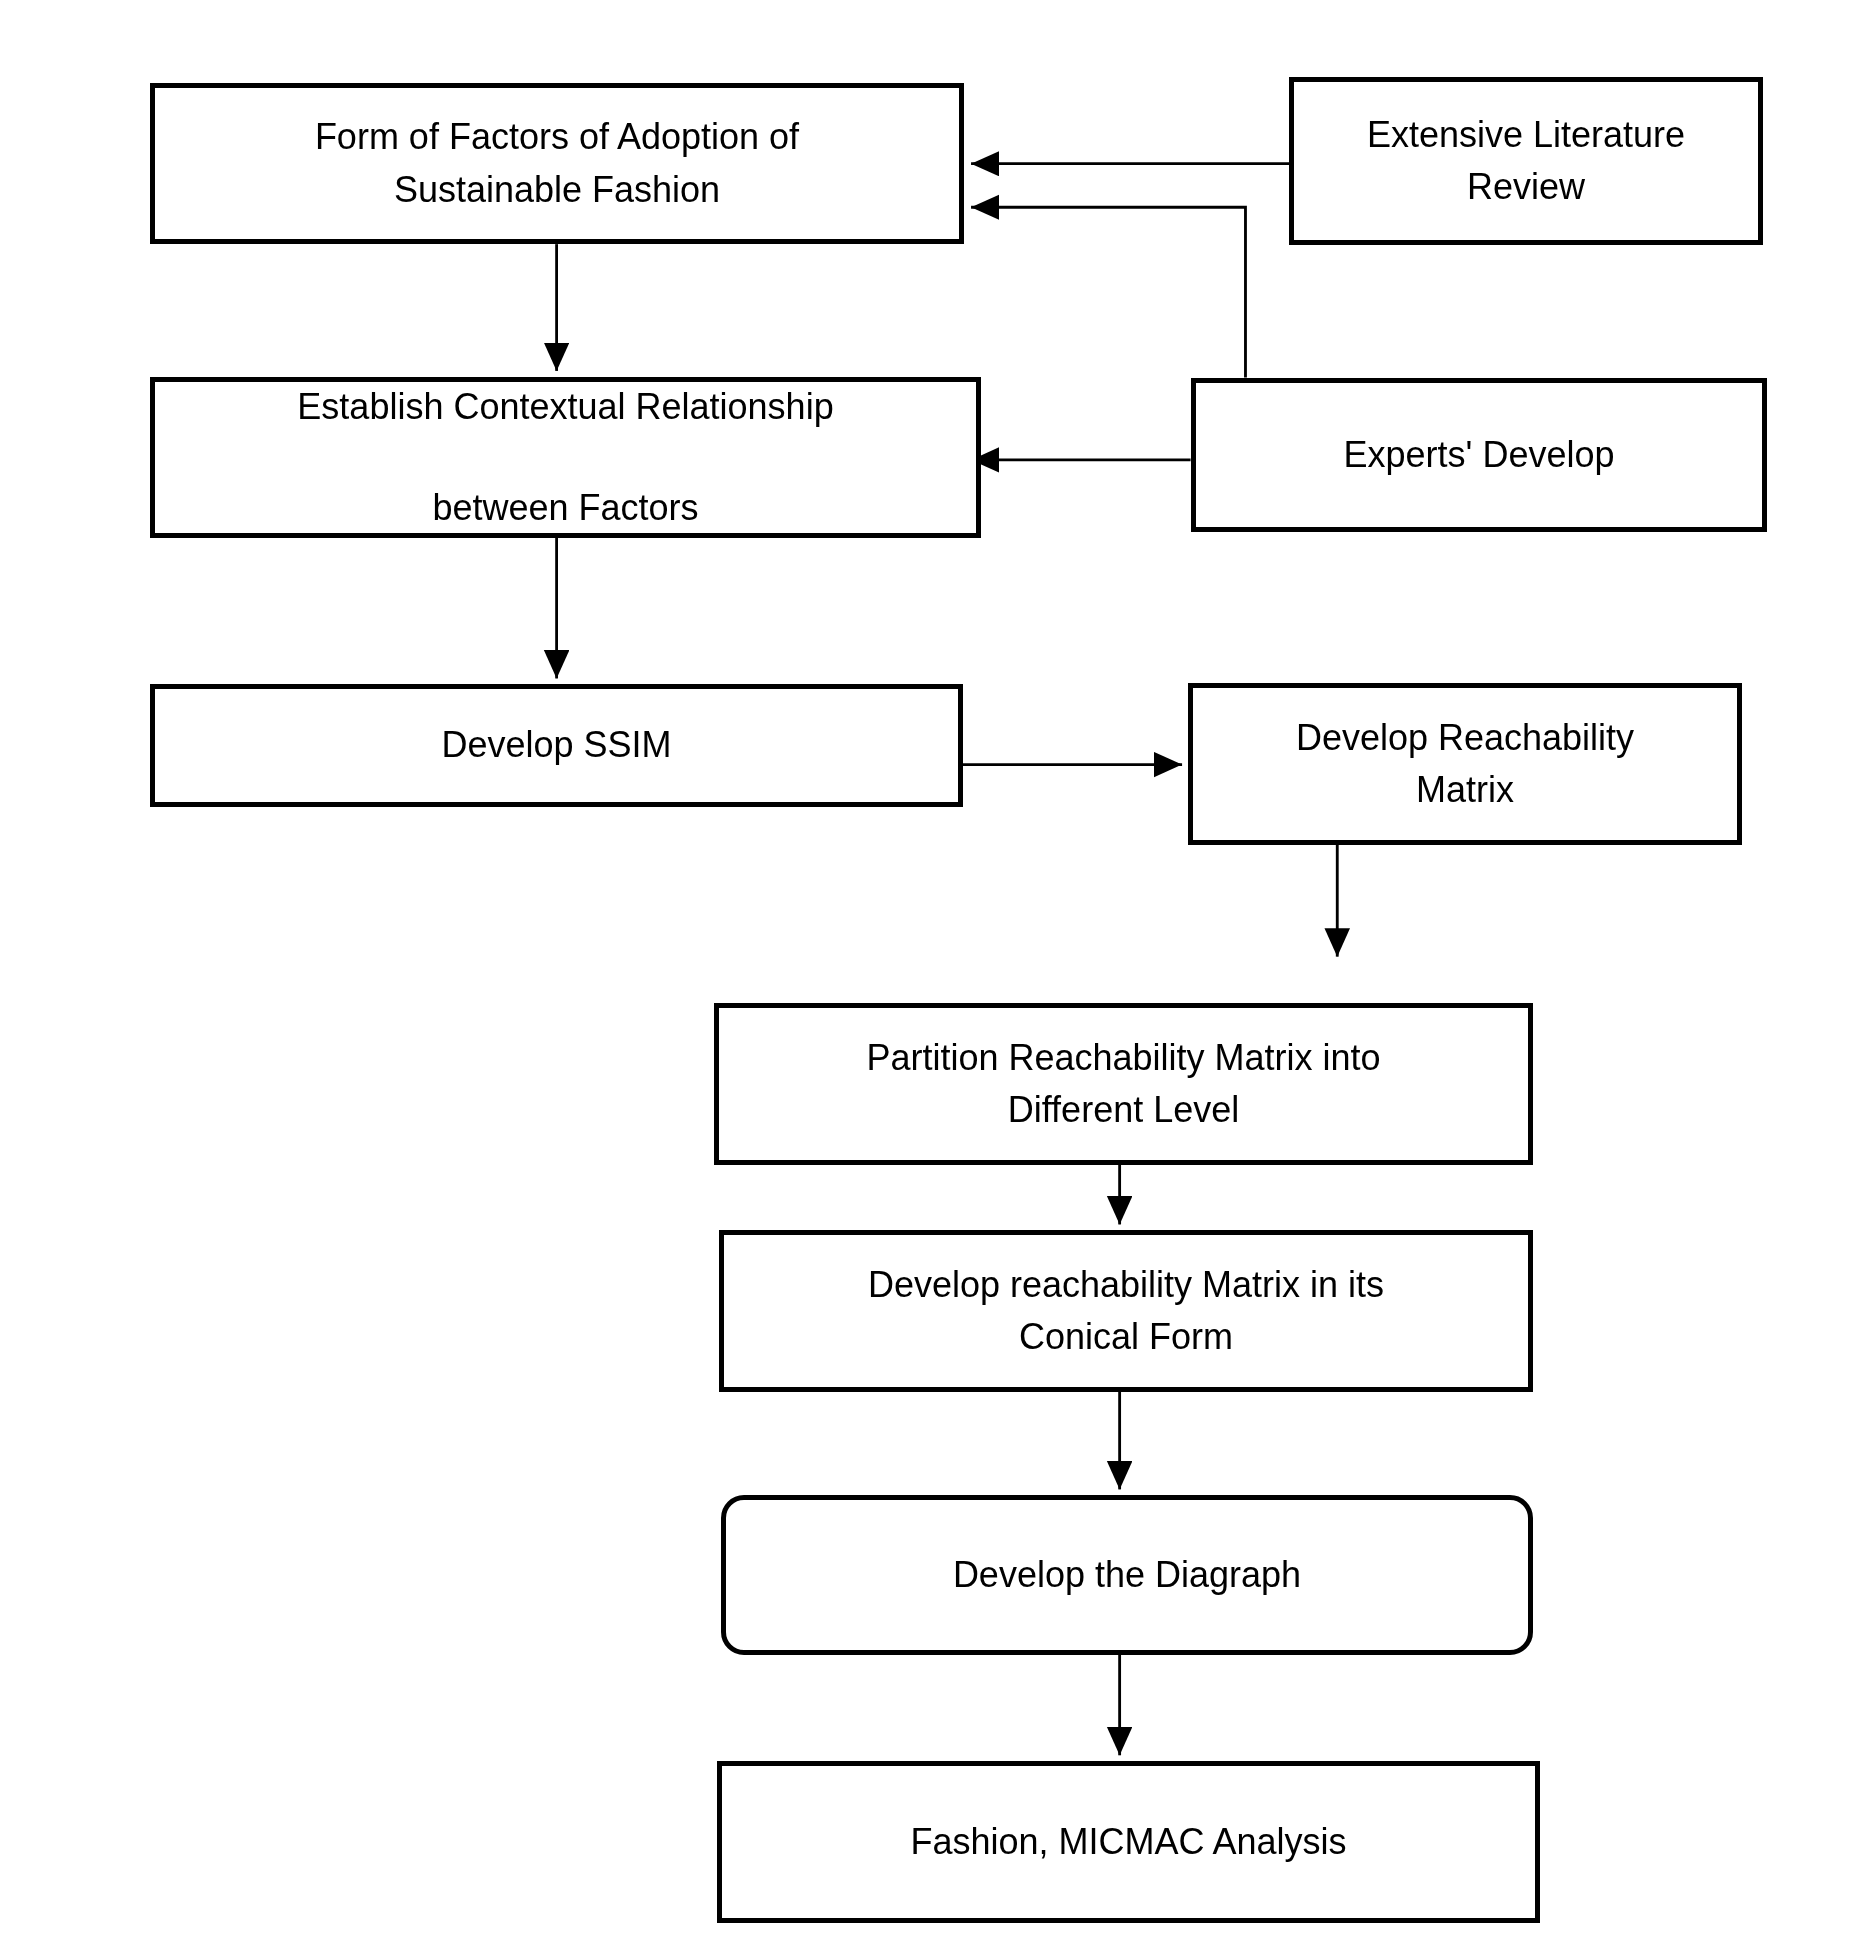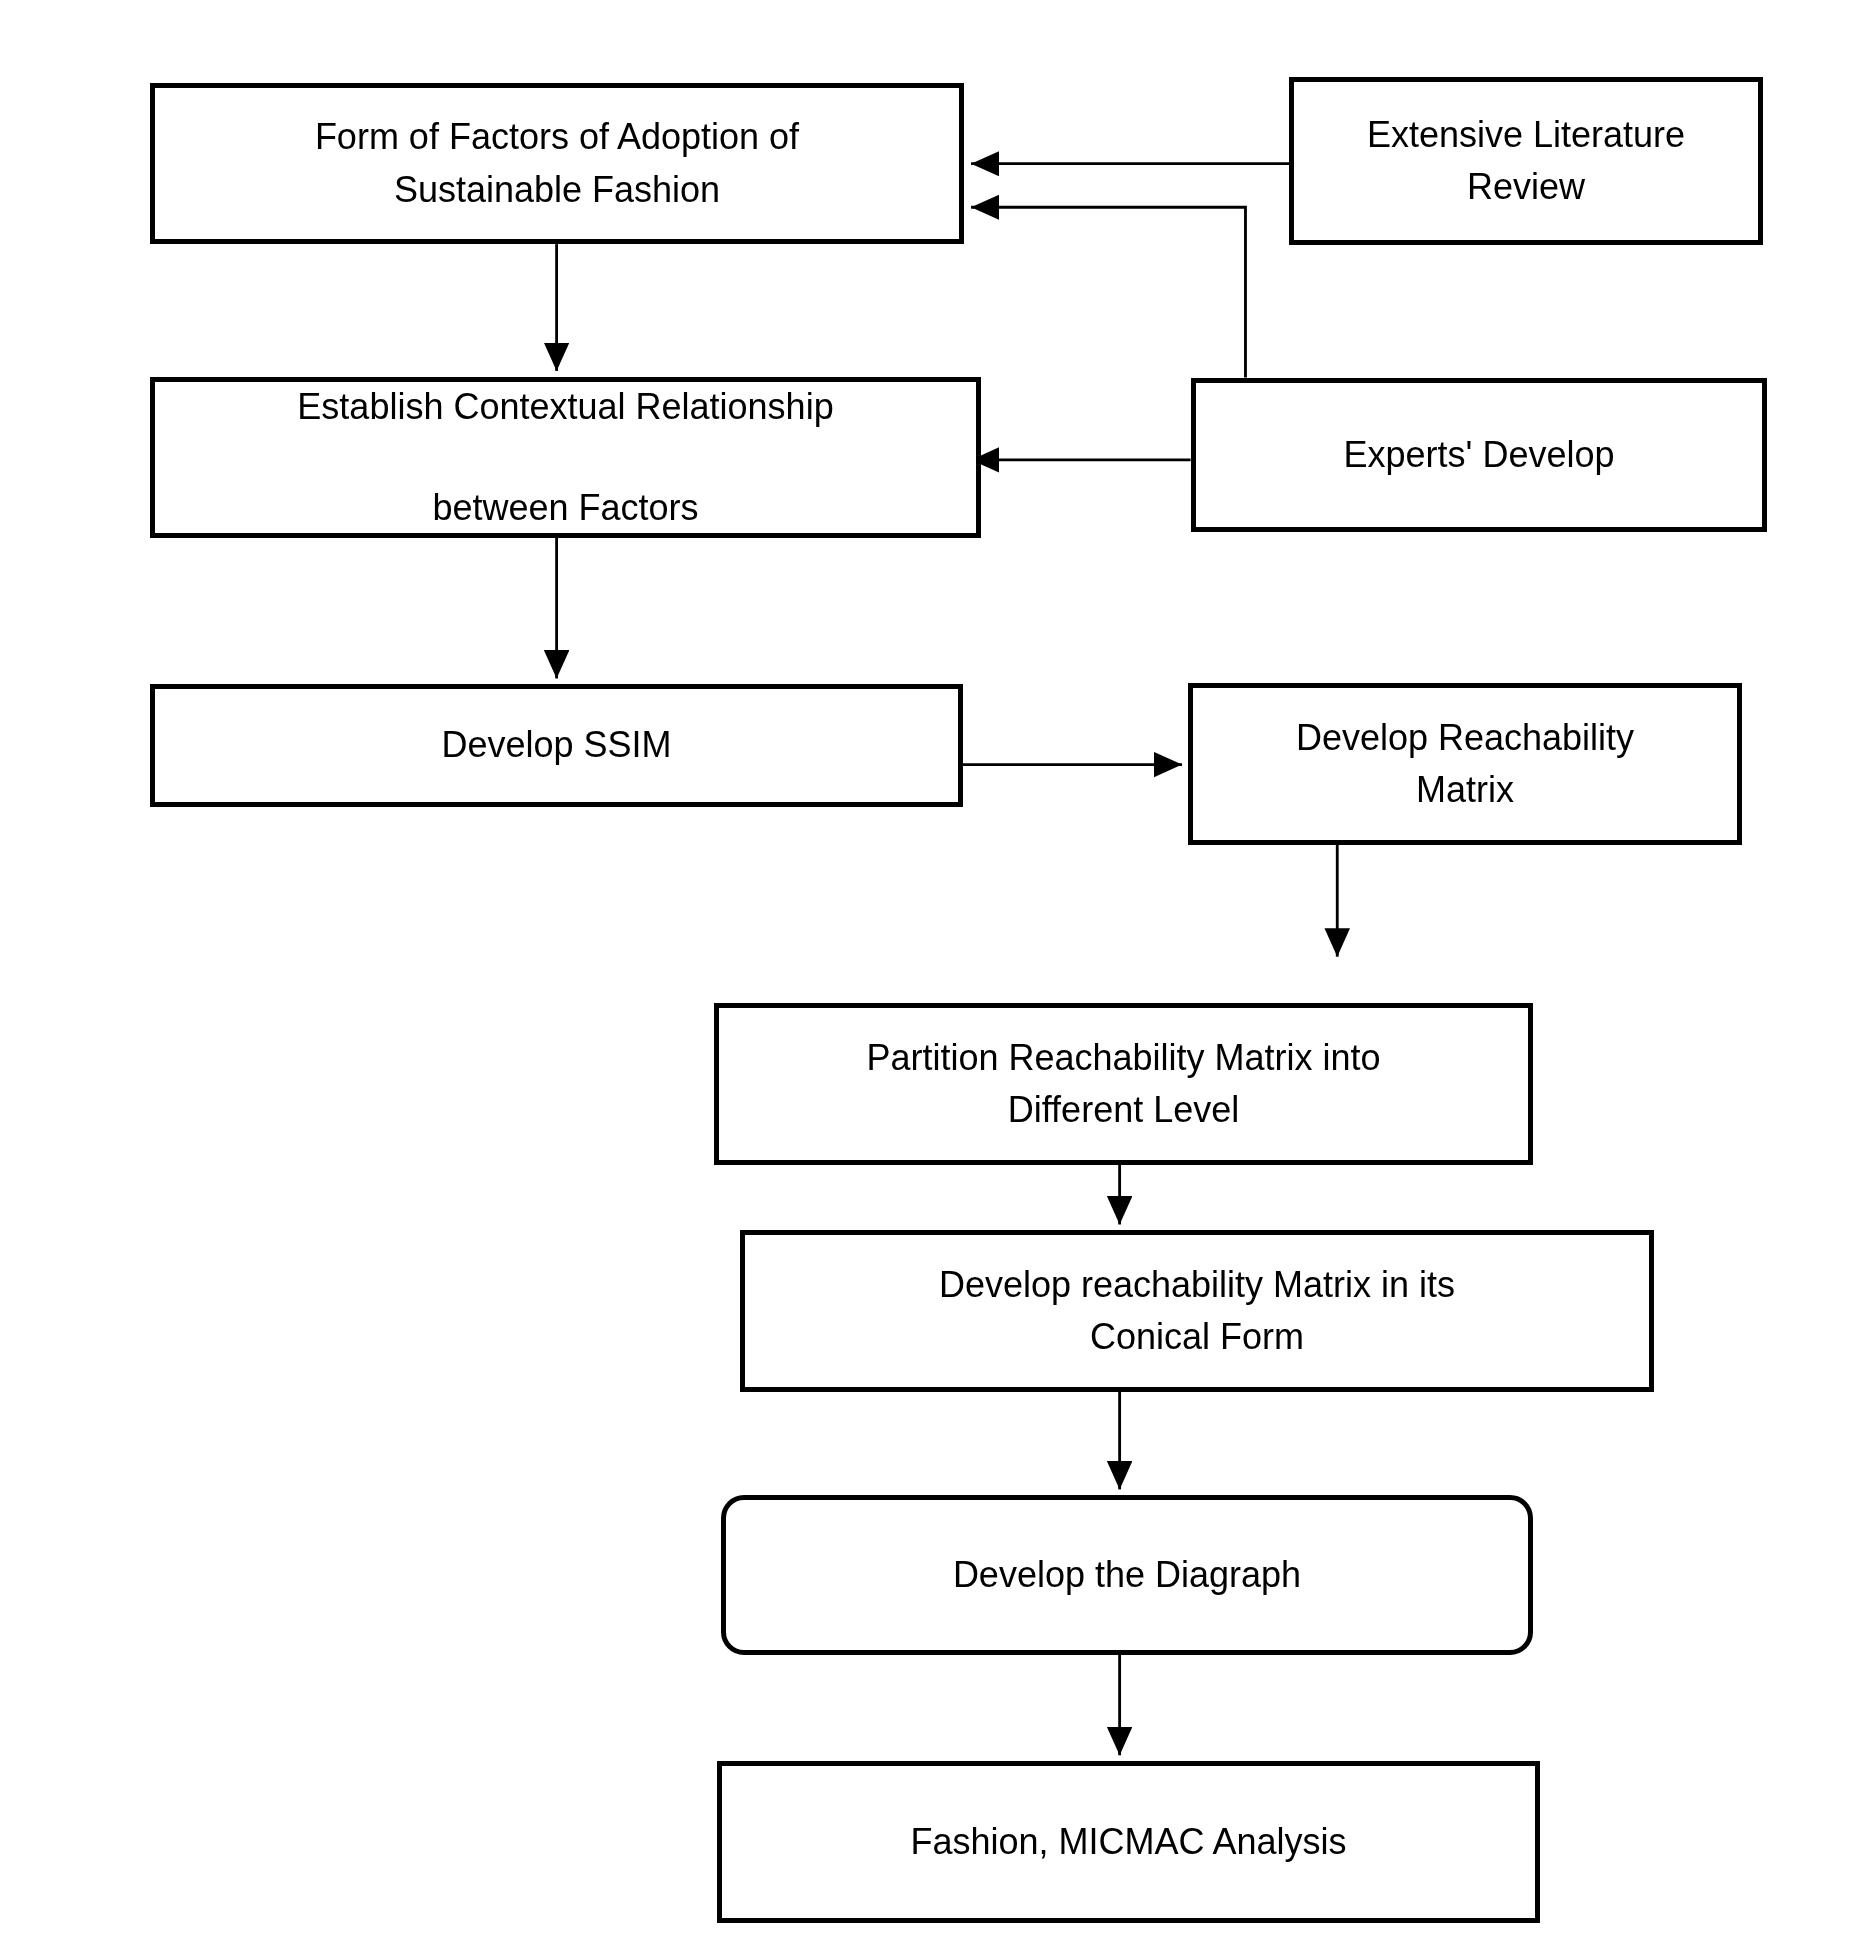--- a/index.html
+++ b/index.html
@@ -98,21 +98,21 @@
   <div class="node" style="left:1188px; top:683px; width:554px; height:162px;">
     <span class="line">Develop Reachability</span>
     <span class="line">Matrix</span>
   </div>
 
   <div class="node" style="left:714px; top:962px; width:819px; height:162px;margin-top:41px;">
     <span class="line">Partition Reachability Matrix into</span>
     <span class="line">Different Level</span>
   </div>
 
-  <div class="node" style="left:740px; top:1230px; width:914px; height:162px;">
+  <div class="node" style="left:719px; top:1230px; width:814px; height:162px;">
     <span class="line">Develop reachability Matrix in its</span>
     <span class="line">Conical Form</span>
   </div>
 
   <div class="node" style="left:721px; top:1495px; width:812px; height:160px;border-radius:23px;">
     <span class="line">Develop the Diagraph</span>
   </div>
 
   <div class="node" style="left:717px; top:1761px; width:823px; height:162px;">
     <span class="line">Fashion, MICMAC Analysis</span>

